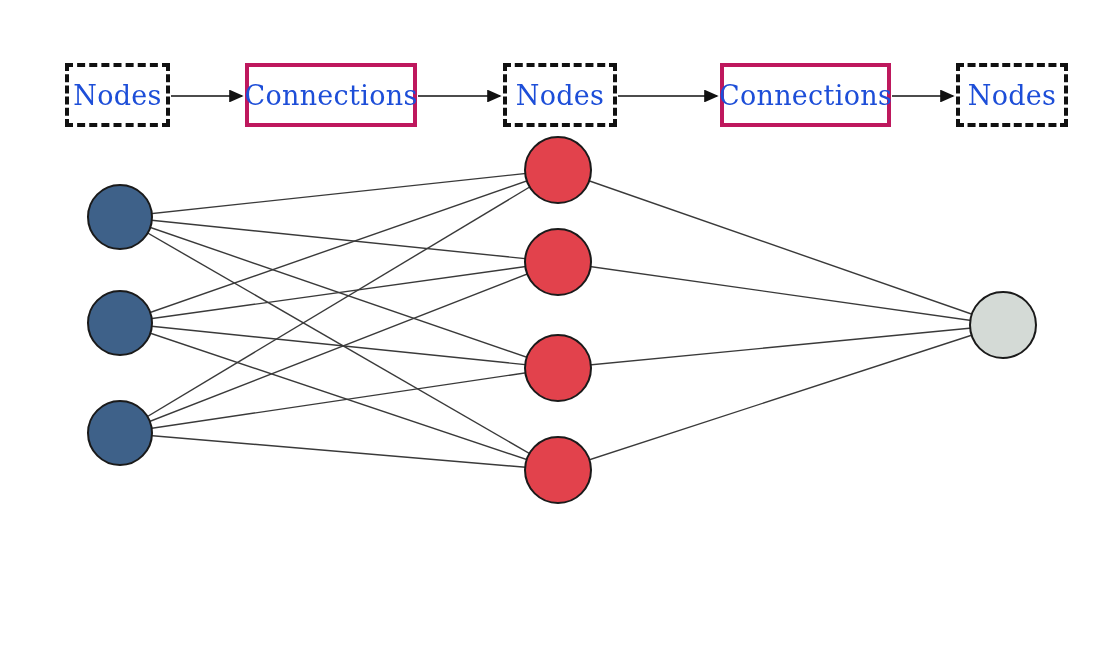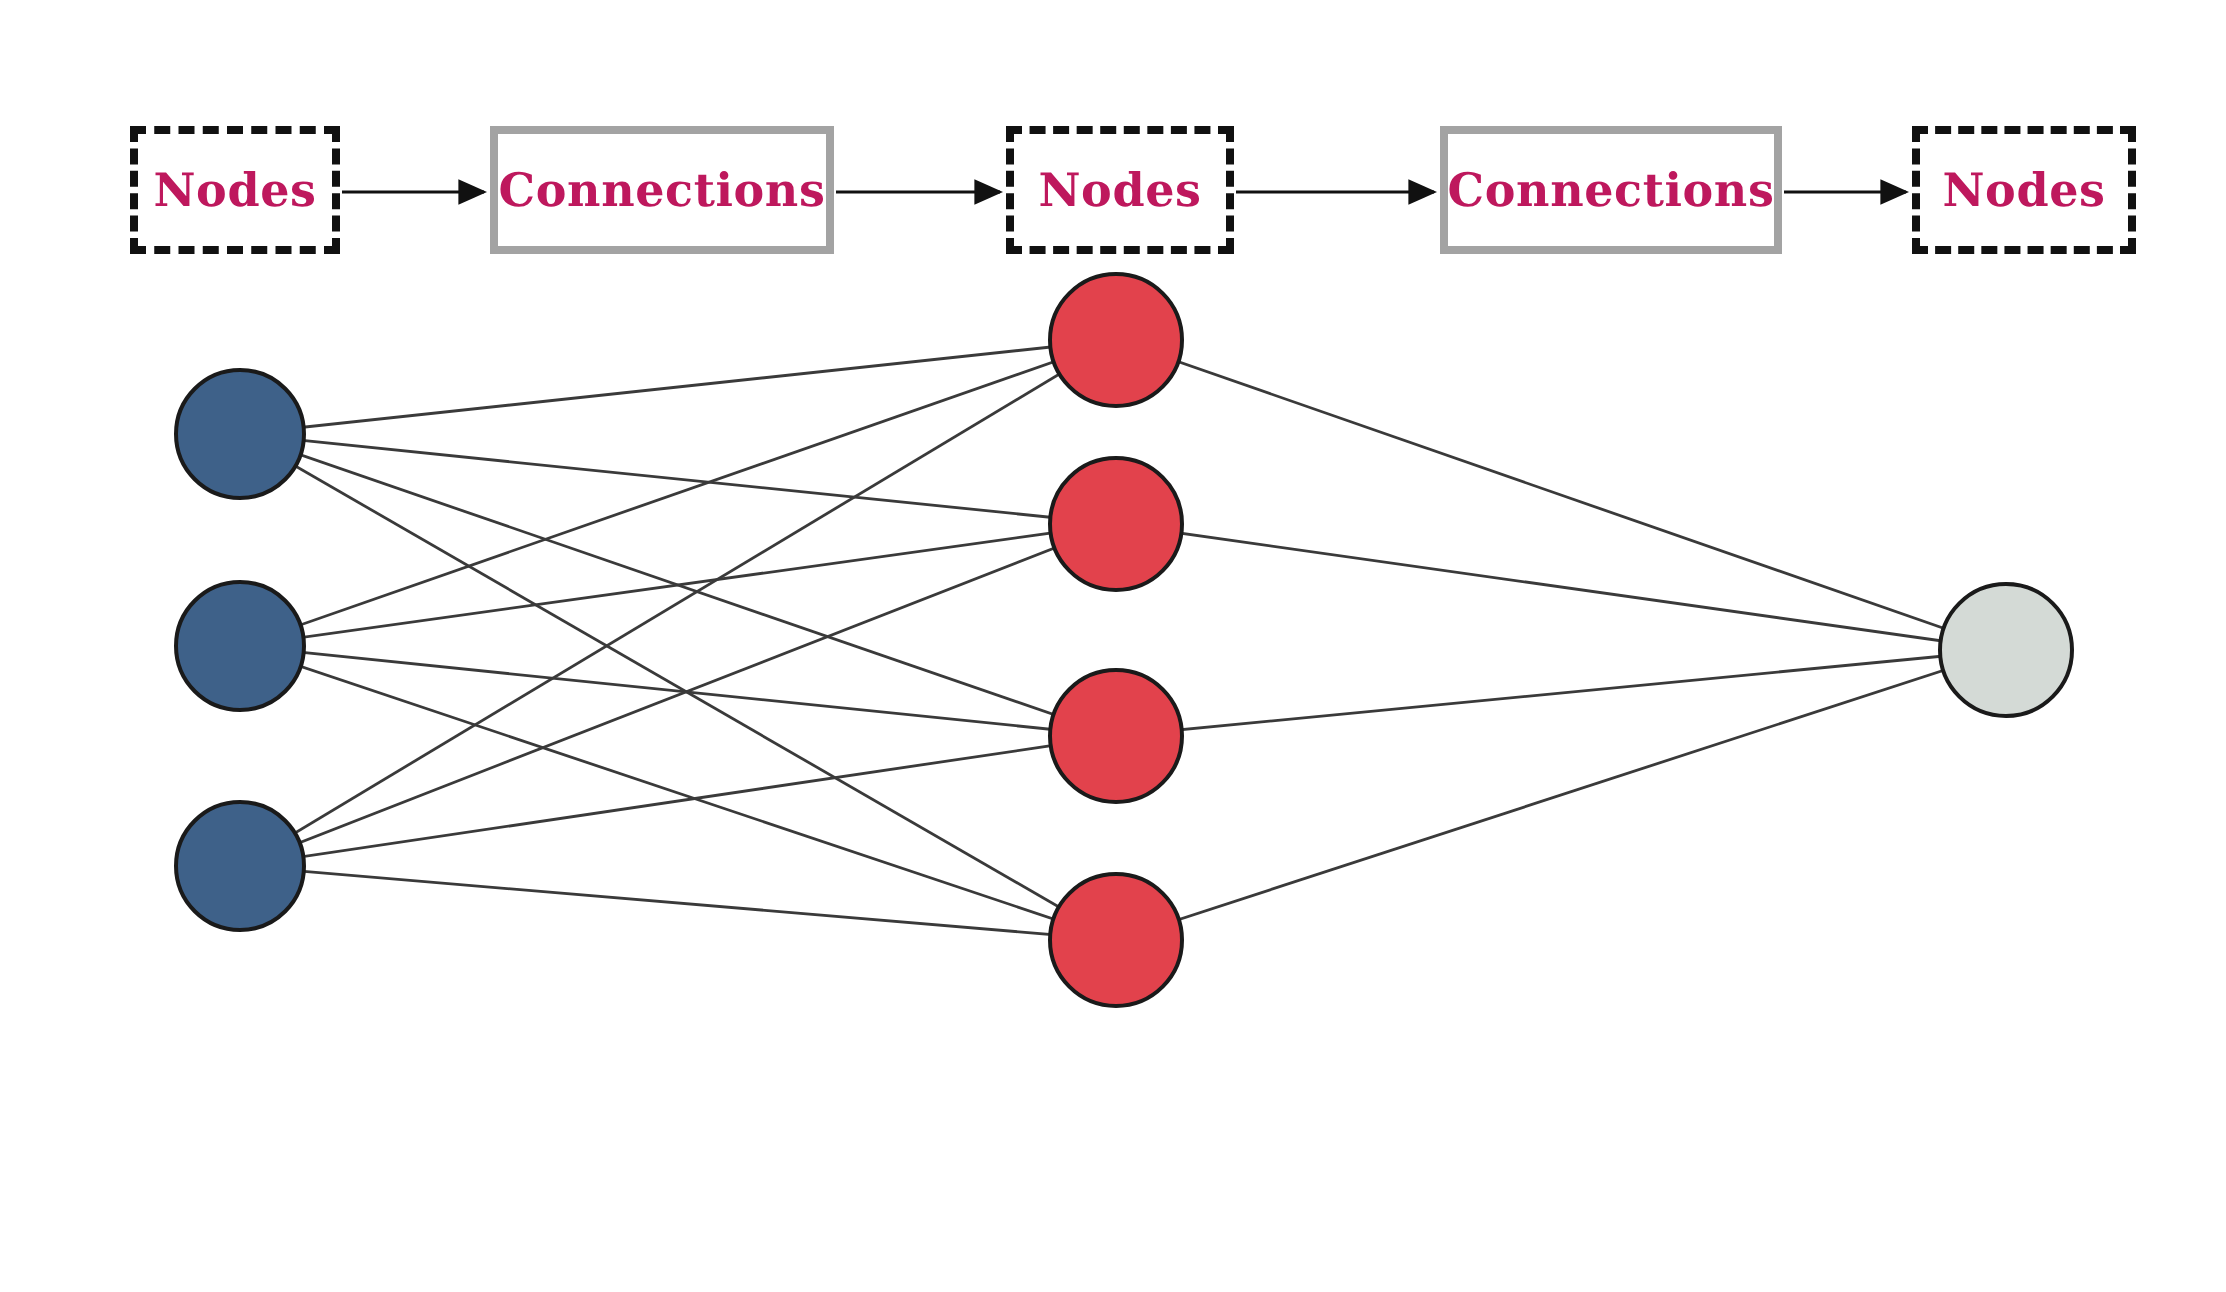--- a/index.html
+++ b/index.html
@@ -9,27 +9,26 @@
     background:#ffffff;
     font-family:"DejaVu Serif","Liberation Serif",serif;
     overflow:hidden;
   }
   .flow-box{
     position:absolute;
     top:63px;height:64px;
     box-sizing:border-box;
     display:flex;align-items:center;justify-content:center;
     background:#ffffff;
-    color:#be185d;
-    font-size:23px;
+    color:#1d4ed8;
+    font-size:27px;
     letter-spacing:0.3px;
-    font-weight:bold;
   }
   .flow-box.dashed{border:4px dashed #111111;}
-  .flow-box.solid{border:4px solid #a3a3a3;align-items:center;}
+  .flow-box.solid{border:4px solid #be185d;align-items:center;}
   .box1{left:65px;width:105px;}
   .box2{left:245px;width:172px;}
   .box3{left:503px;width:114px;}
   .box4{left:720px;width:171px;}
   .box5{left:956px;width:112px;}
   svg.layer{position:absolute;left:0;top:0;}
 </style>
 </head>
 <body>
 

